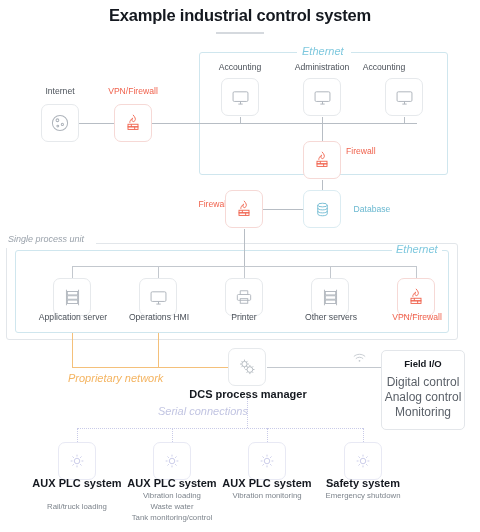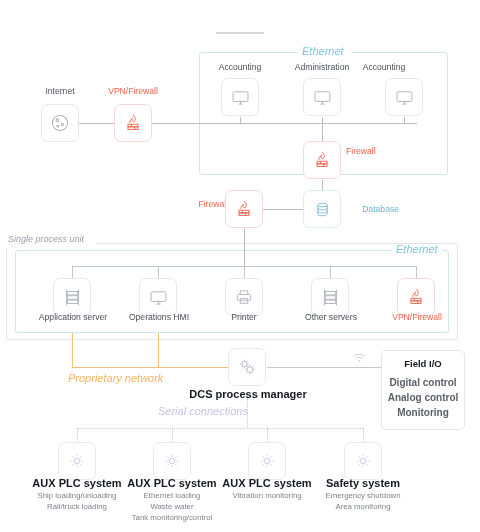--- a/index.html
+++ b/index.html
@@ -61,29 +61,30 @@
   .sub{font-size:7.8px;color:#7d848c;text-align:center;white-space:nowrap;line-height:11px;}
 
   
   #fieldio{
     left:381px;top:350px;width:84px;height:80px;
     border:1px solid #e3e6ea;border-radius:5px;background:#fff;box-sizing:border-box;
     display:flex;flex-direction:column;align-items:center;padding-top:7px;
   }
   #fieldio .hd{font-size:9.5px;font-weight:bold;color:#14181f;margin-bottom:6px;}
   #fieldio .it{font-size:8.2px;color:#5b6views;}
-  #fieldio .it{font-size:10px;color:#5b6169;line-height:15px;font-weight:bold;}
+  #fieldio .it{font-size:12px;color:#5b6169;line-height:15px;}
 
   svg{display:block;}
 </style>
 </head>
 <body>
 
 <div class="stage">
 
+  <div class="abs" id="title">Example industrial control system</div>
   <div class="abs" id="title-rule"></div>
 
   <div class="abs groupbox" id="eth-box-top"></div>
   <div class="abs gap" style="left:297px;top:48px;width:54px;height:9px;"></div>
   <div class="abs boxlabel" style="left:302px;top:45px;">Ethernet</div>
 
   <div class="abs groupbox" id="spu-box"></div>
   <div class="abs gap" style="left:4px;top:238px;width:92px;height:10px;"></div>
   <div class="abs boxlabel-grey" style="left:8px;top:234px;">Single process unit</div>
 
@@ -181,21 +182,21 @@
   <div class="abs tile blue" style="left:303px;top:190px;">
     <span>
       <svg width="19" height="19" viewBox="0 0 24 24" fill="none" stroke="#6ab8d0" stroke-width="1.1">
         <ellipse cx="12" cy="6.4" rx="6" ry="2.3"></ellipse>
         <path d="M6 6.4v11.2c0 1.3 2.7 2.3 6 2.3s6-1 6-2.3V6.4"></path>
         <path d="M6 10.2c0 1.3 2.7 2.3 6 2.3s6-1 6-2.3"></path>
         <path d="M6 14c0 1.3 2.7 2.3 6 2.3s6-1 6-2.3"></path>
       </svg>
     </span>
   </div>
-  <div class="abs caption blue" style="left:345px;top:204px;width:54px;text-align:right;">Database</div>
+  <div class="abs caption blue" style="left:345px;top:204px;width:54px;text-align:center;">Database</div>
 
   <div class="abs ln ln-h" style="left:263px;top:209px;width:40px;"></div>
 
   <div class="abs ln ln-v" style="left:244px;top:229px;height:37px;"></div>
 
   <div class="abs ln-grey-h" style="left:72px;top:266px;width:344px;"></div>
 
   <div class="abs ln-grey-v" style="left:72px;top:266px;height:12px;"></div>
   <div class="abs ln-grey-v" style="left:158px;top:266px;height:12px;"></div>
   <div class="abs ln-grey-v" style="left:244px;top:266px;height:12px;"></div>
@@ -303,33 +304,32 @@
 
   <div class="abs tile lav" style="left:58px;top:442px;">
     <span>
       <svg width="20" height="20" viewBox="0 0 24 24" fill="none" stroke="#c9cbe8" stroke-width="1.15">
         <circle cx="12" cy="12" r="3.3"></circle>
         <path d="M12 4.4v2.2M12 17.4v2.2M4.4 12h2.2M17.4 12h2.2M6.6 6.6l1.6 1.6M15.8 15.8l1.6 1.6M17.4 6.6l-1.6 1.6M8.2 15.8l-1.6 1.6"></path>
       </svg>
     </span>
   </div>
   <div class="abs caption bold" style="left:24px;top:477px;width:106px;">AUX PLC system</div>
-  <div class="abs sub" style="left:14px;top:490px;width:126px;">Ship loading/unloading</div>
   <div class="abs sub" style="left:14px;top:501px;width:126px;">Rail/truck loading</div>
 
   <div class="abs tile lav" style="left:153px;top:442px;">
     <span>
       <svg width="20" height="20" viewBox="0 0 24 24" fill="none" stroke="#c9cbe8" stroke-width="1.15">
         <circle cx="12" cy="12" r="3.3"></circle>
         <path d="M12 4.4v2.2M12 17.4v2.2M4.4 12h2.2M17.4 12h2.2M6.6 6.6l1.6 1.6M15.8 15.8l1.6 1.6M17.4 6.6l-1.6 1.6M8.2 15.8l-1.6 1.6"></path>
       </svg>
     </span>
   </div>
   <div class="abs caption bold" style="left:119px;top:477px;width:106px;">AUX PLC system</div>
-  <div class="abs sub" style="left:109px;top:490px;width:126px;">Ethernet loading</div>
+  <div class="abs sub" style="left:109px;top:490px;width:126px;">Vibration loading</div>
   <div class="abs sub" style="left:109px;top:501px;width:126px;">Waste water</div>
   <div class="abs sub" style="left:109px;top:512px;width:126px;">Tank monitoring/control</div>
 
   <div class="abs tile lav" style="left:248px;top:442px;">
     <span>
       <svg width="20" height="20" viewBox="0 0 24 24" fill="none" stroke="#c9cbe8" stroke-width="1.15">
         <circle cx="12" cy="12" r="3.3"></circle>
         <path d="M12 4.4v2.2M12 17.4v2.2M4.4 12h2.2M17.4 12h2.2M6.6 6.6l1.6 1.6M15.8 15.8l1.6 1.6M17.4 6.6l-1.6 1.6M8.2 15.8l-1.6 1.6"></path>
       </svg>
     </span>
@@ -340,15 +340,14 @@
   <div class="abs tile lav" style="left:344px;top:442px;">
     <span>
       <svg width="20" height="20" viewBox="0 0 24 24" fill="none" stroke="#c9cbe8" stroke-width="1.15">
         <circle cx="12" cy="12" r="3.3"></circle>
         <path d="M12 4.4v2.2M12 17.4v2.2M4.4 12h2.2M17.4 12h2.2M6.6 6.6l1.6 1.6M15.8 15.8l1.6 1.6M17.4 6.6l-1.6 1.6M8.2 15.8l-1.6 1.6"></path>
       </svg>
     </span>
   </div>
   <div class="abs caption bold" style="left:310px;top:477px;width:106px;">Safety system</div>
   <div class="abs sub" style="left:300px;top:490px;width:126px;">Emergency shutdown</div>
-  <div class="abs sub" style="left:300px;top:501px;width:126px;">Area monitoring</div>
 
 </div>
 
 </body></html>

